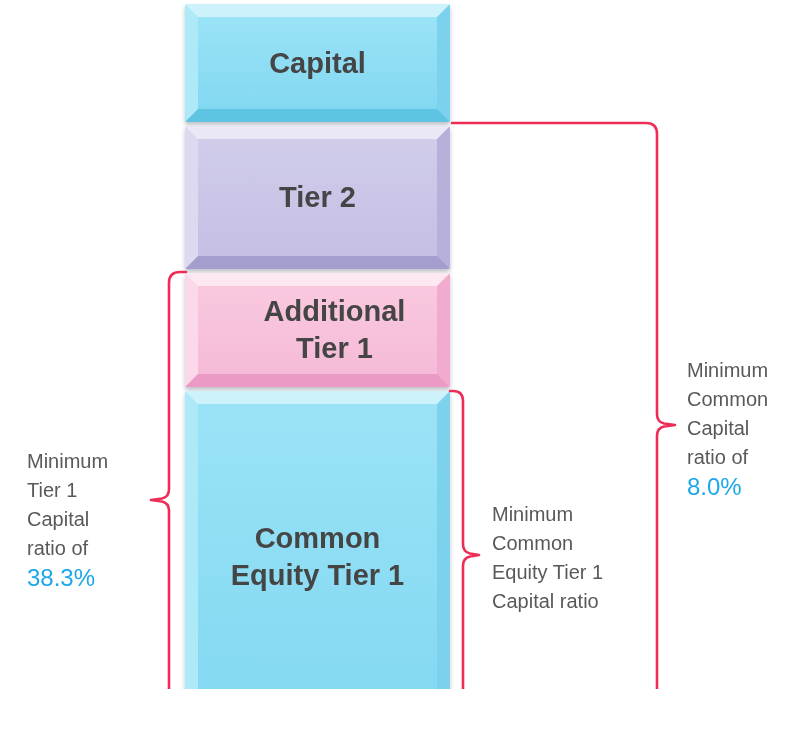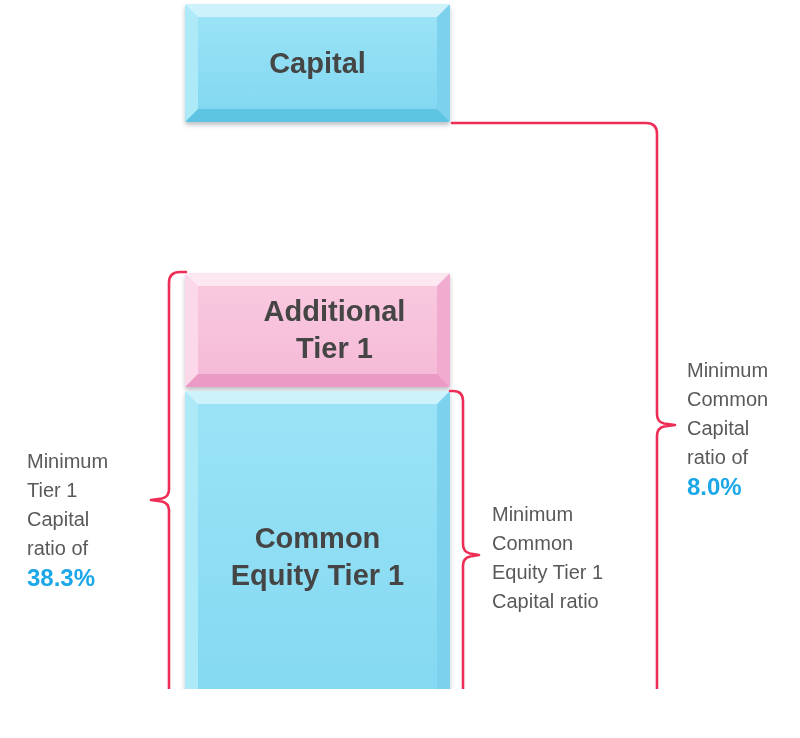--- a/index.html
+++ b/index.html
@@ -58,37 +58,40 @@
     position:absolute;
     font-size:20px;
     line-height:29px;
     color:#595959;
     white-space:nowrap;
   }
   .annotation span{display:block;}
   .annotation .inline-line span{display:inline;}
   .value{
     color:#1ba7e8;
-    font-weight:bold;
+    font-weight:normal;
     font-size:24px;
     display:inline;
   }
   #annotation-tier1{left:27px;top:447px;}
   #annotation-cet1{left:492px;top:500px;}
   #annotation-total{left:687px;top:356px;}
 </style>
 </head>
 <body>
 
 <div id="canvas">
 
   <div class="block cyan" id="block-capital-buffers">
     <span>Capital</span>
   </div>
 
+  <div class="block lavender" id="block-tier-2">
+    <span>Tier 2</span>
+  </div>
 
   <div class="block pink" id="block-additional-tier-1">
     <span>Additional</span>
     <span>Tier 1</span>
   </div>
 
   <div class="block cyan" id="block-cet1">
     <span>Common</span>
     <span>Equity Tier 1</span>
   </div>

